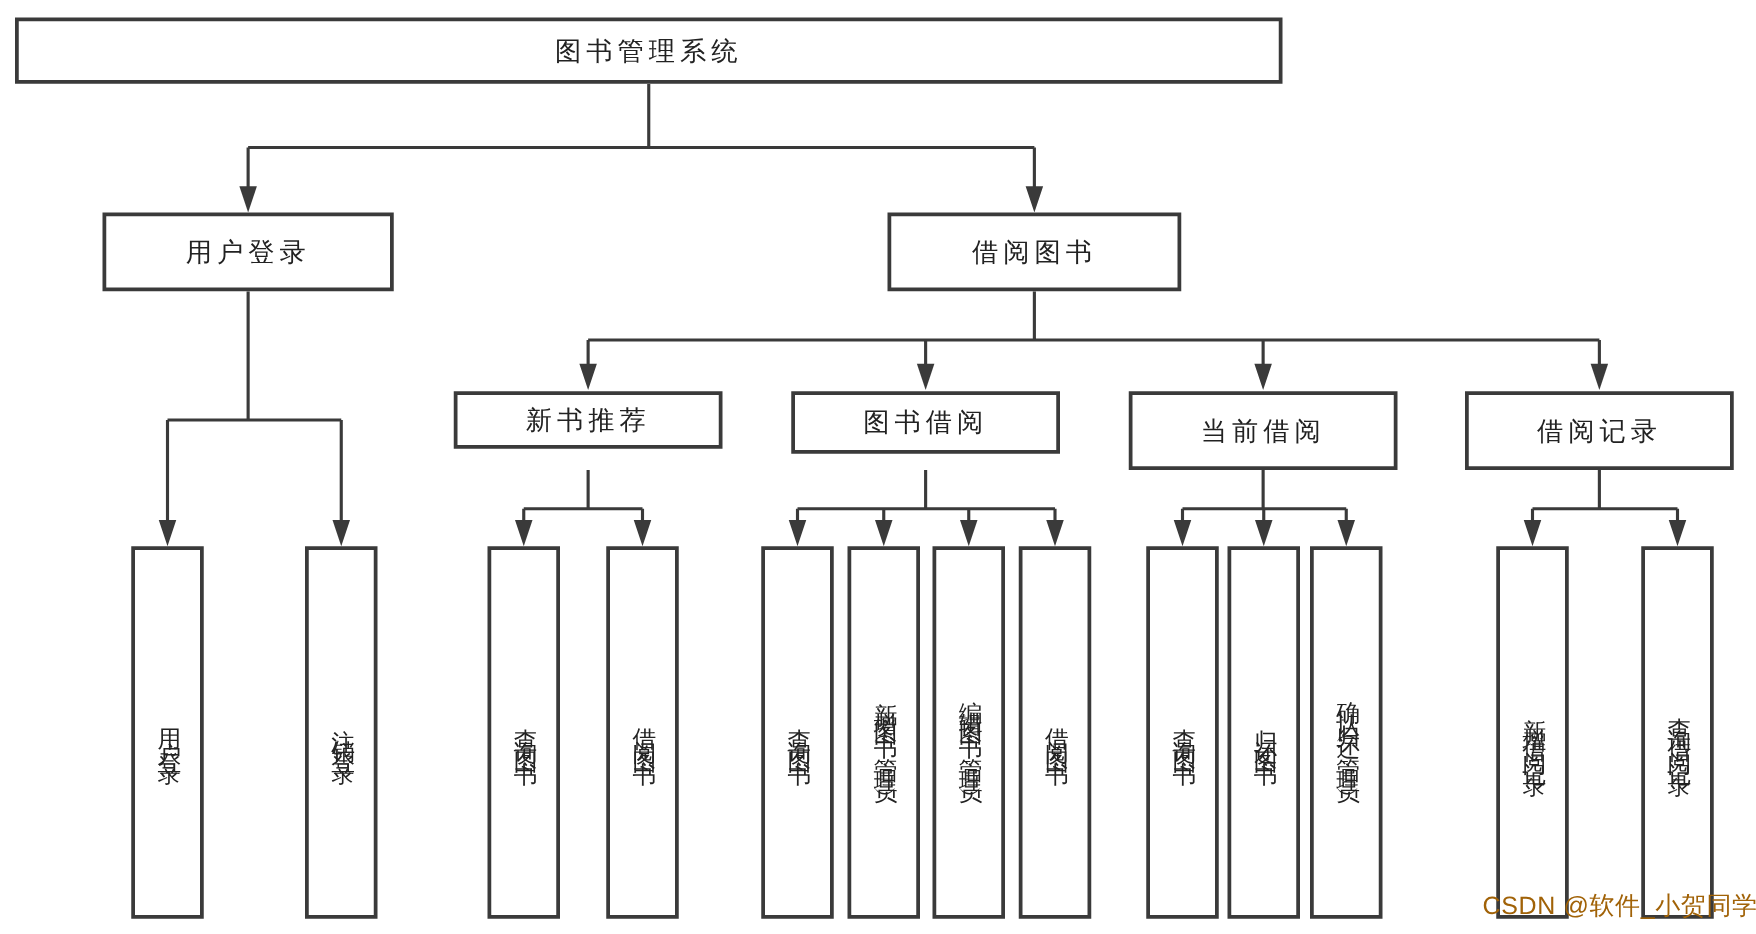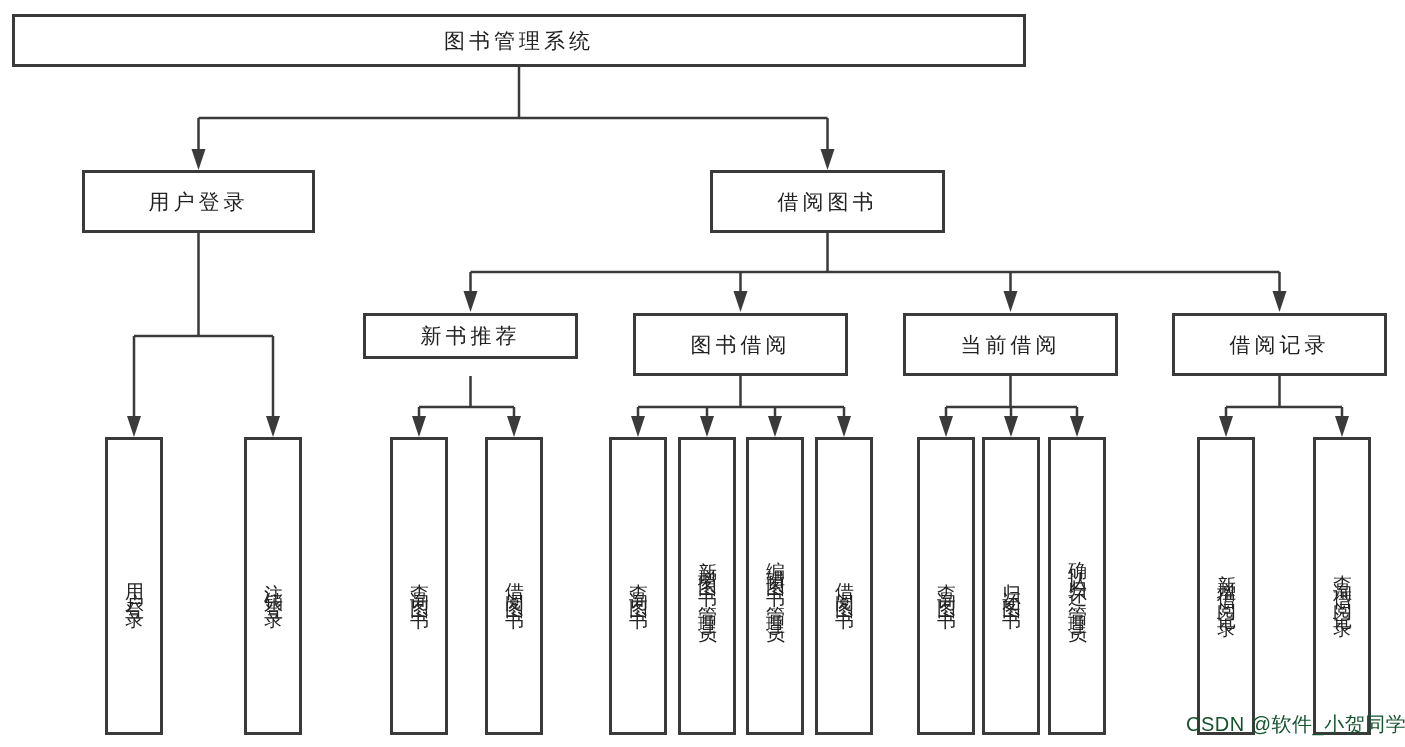--- a/index.html
+++ b/index.html
@@ -43,21 +43,21 @@
     font-size:19px;
     letter-spacing:9px;
     line-height:1.1;
     color:#222222;
     white-space:nowrap;
   }
   .watermark{
     position:absolute;
     left:1186px;top:711px;
     font-size:20px;
-    color:#14532d;
+    color:#a16207;
     letter-spacing:0.5px;
     z-index:5;
     white-space:nowrap;
   }
 </style>
 </head>
 <body>
 
 <div id="canvas">
 
@@ -108,21 +108,21 @@
   <div class="hbox" style="left:82px;top:170px;width:233px;height:63px">
     <span>用户登录</span>
   </div>
   <div class="hbox" style="left:710px;top:170px;width:235px;height:63px">
     <span>借阅图书</span>
   </div>
 
   <div class="hbox" style="left:363px;top:313px;width:215px;height:46px">
     <span>新书推荐</span>
   </div>
-  <div class="hbox" style="left:633px;top:313px;width:215px;height:63px">
+  <div class="hbox" style="left:633px;top:313px;width:215px;height:50px">
     <span>图书借阅</span>
   </div>
   <div class="hbox" style="left:1172px;top:313px;width:215px;height:63px">
     <span>借阅记录</span>
   </div>
   <div class="hbox" style="left:903px;top:313px;width:215px;height:63px">
     <span>当前借阅</span>
   </div>
 
   <div class="vbox" style="left:105px">

